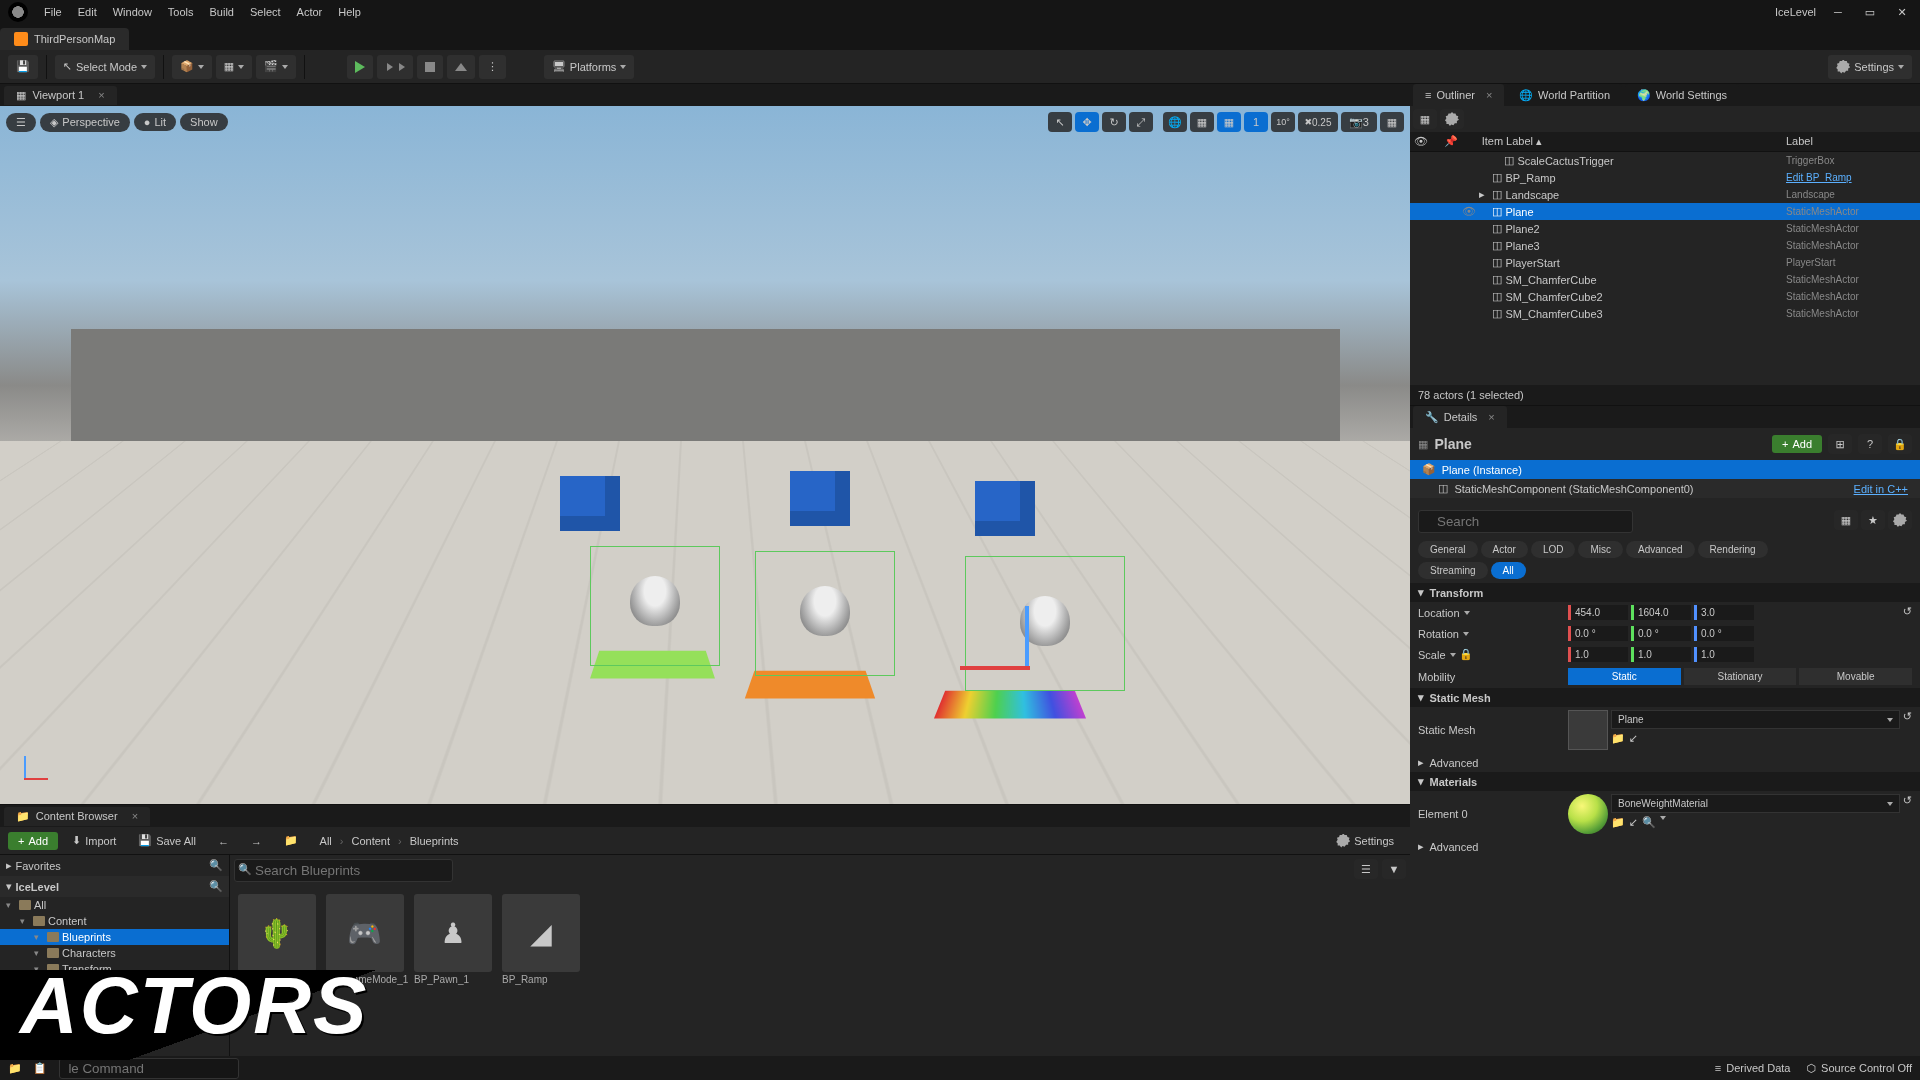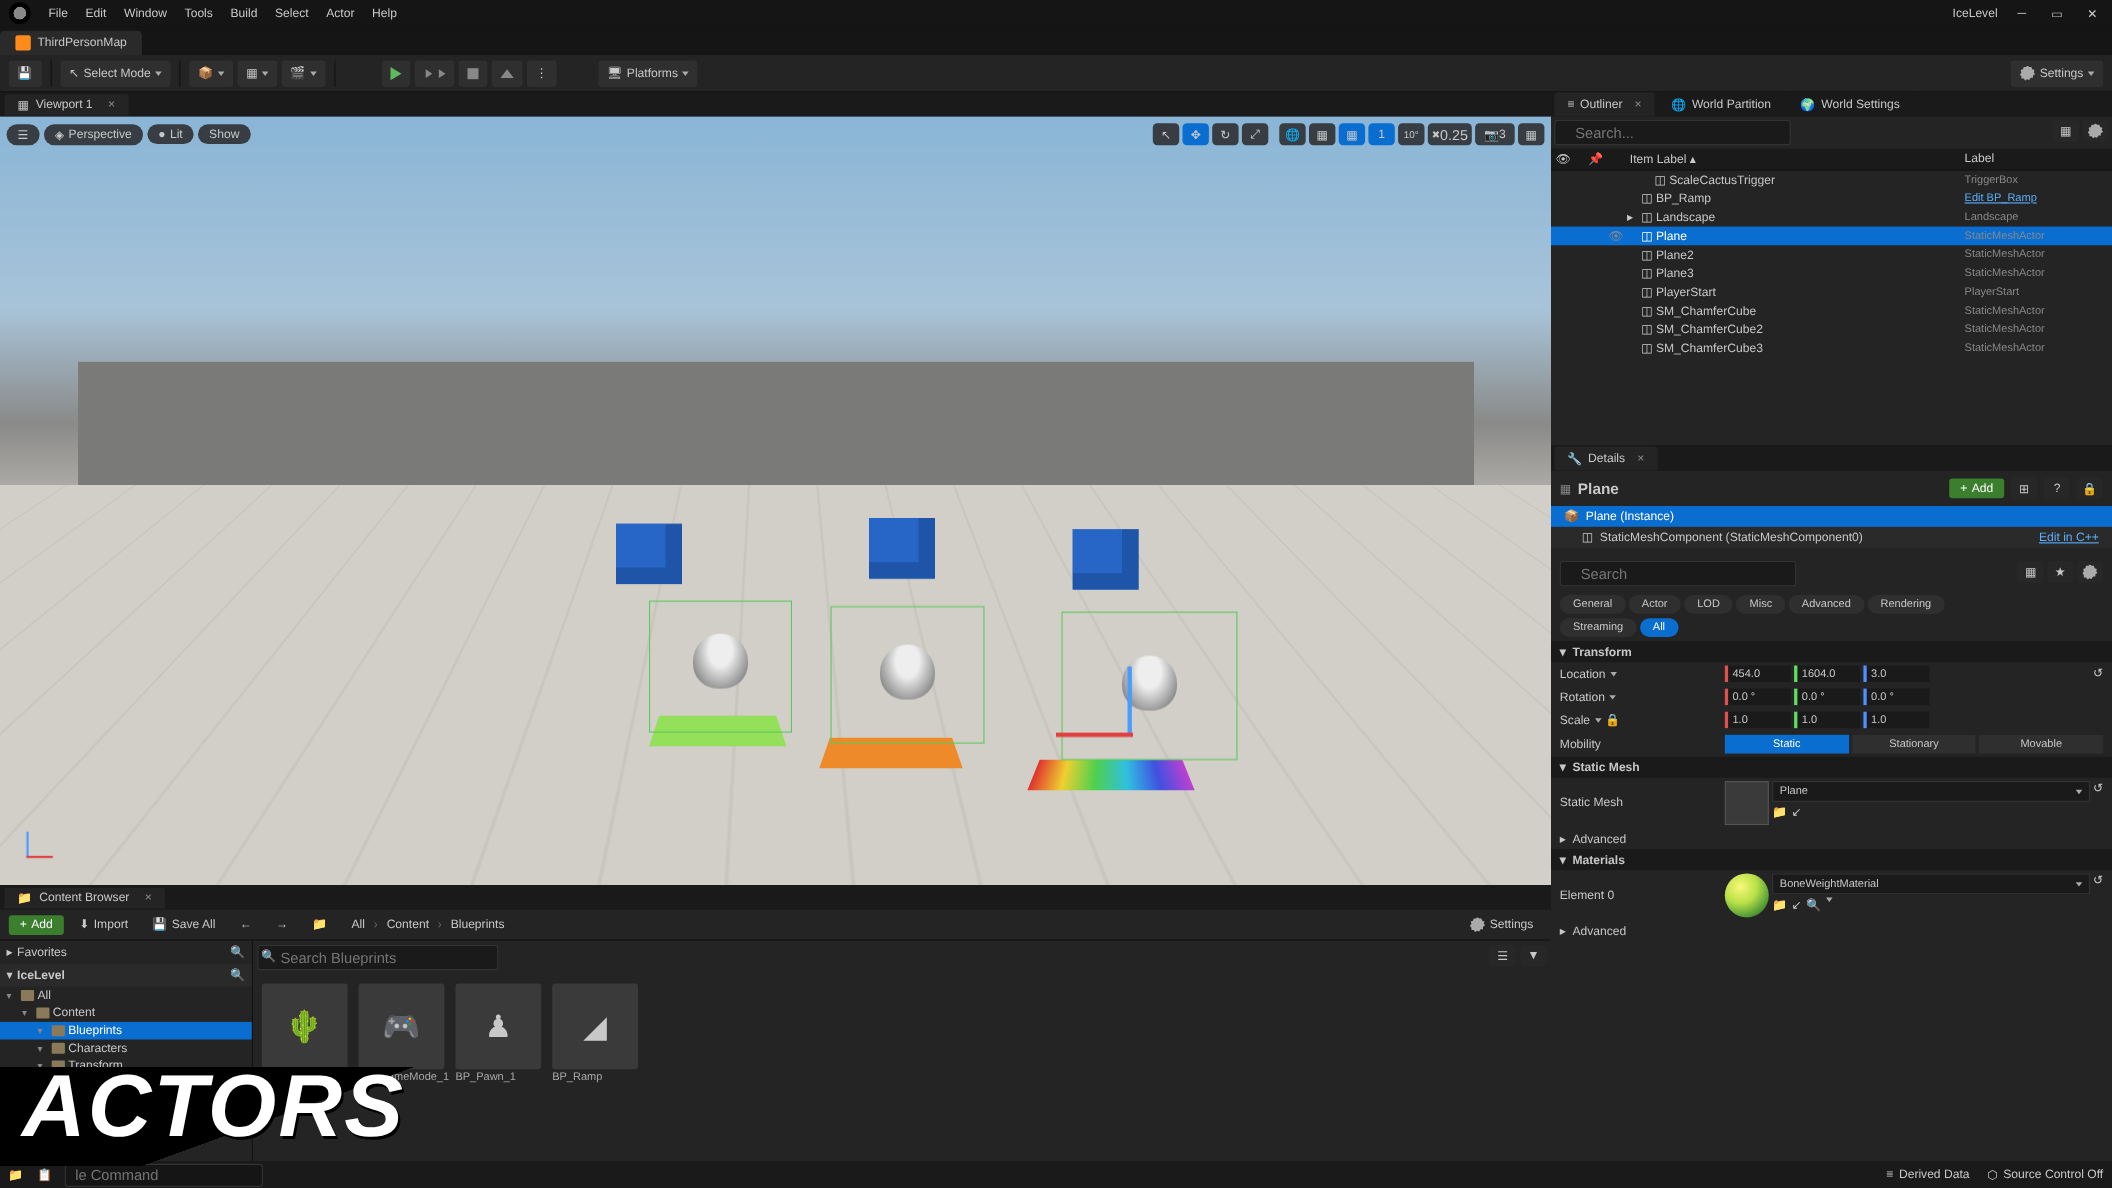--- a/index.html
+++ b/index.html
@@ -237,21 +237,21 @@
           <div class="vp-icon-btn">▦</div>
           <div class="vp-icon-btn active">▦</div>
           <div class="vp-icon-btn active">
               <span>1</span>
             </div>
           <div class="vp-icon-btn">
               <span style="font-size:9px">10°</span>
             </div>
           <div class="vp-icon-btn" style="width:40px">
               <span style="font-size:9px">✖ </span>
-              <span style="font-size:13px">0.25</span>
+              <span style="font-size:10px">0.25</span>
             </div>
           <div class="vp-icon-btn" style="width:36px">📷<span>3</span></div>
           <div class="vp-icon-btn">▦</div>
         </div>
       </div>
 
       <div class="wall"></div>
       <div class="ground"></div>
       <div class="cube-blue" style="left:560px; top:370px"></div>
       <div class="cube-blue" style="left:790px; top:365px"></div>
@@ -372,23 +372,20 @@
   </div>
 
   <div class="right-col">
     <div class="panel-tabrow">
       <div class="panel-tab">≡ <span>Outliner</span><span class="panel-tab-close">×</span></div>
       <div class="panel-tab" style="background:#1a1a1a">🌐 <span>World Partition</span></div>
       <div class="panel-tab" style="background:#1a1a1a">🌍 <span>World Settings</span></div>
     </div>
     <div class="outliner">
       <div class="search-row">
-        <div class="search-wrap"><span class="mag">🔍</span>
-          <input class="search-input" placeholder="Search..." style="">
-        </div>
         <div class="vp-icon-btn">▦</div>
         <div class="vp-icon-btn">
             <div class="gear-icon"></div>
           </div>
       </div>
       <div class="outliner-header">
         <div class="col1">
             <span>👁</span>
             <span>📌</span>
             <span style="margin-left:8px"><span>Item Label</span> ▴</span>
@@ -480,20 +477,21 @@
           <div class="out-row">
             <div class="c1" style="padding-left: 48px;">
               <span class="vis-icon"></span>
               <span style="width: 10px;"></span>
               <span>◫</span>
               <span>SM_ChamferCube3</span>
             </div>
             <div class="c2">StaticMeshActor</div>
           </div>
         </div>
+      <div class="out-status">78 actors (1 selected)</div>
     </div>
 
     <div class="panel-tabrow">
       <div class="panel-tab">🔧 <span>Details</span><span class="panel-tab-close">×</span></div>
     </div>
     <div class="details">
       <div class="dt-header">
         <span style="color:#888">▦</span>
         <span class="dt-title">Plane</span>
         <div class="tool-spacer"></div>

